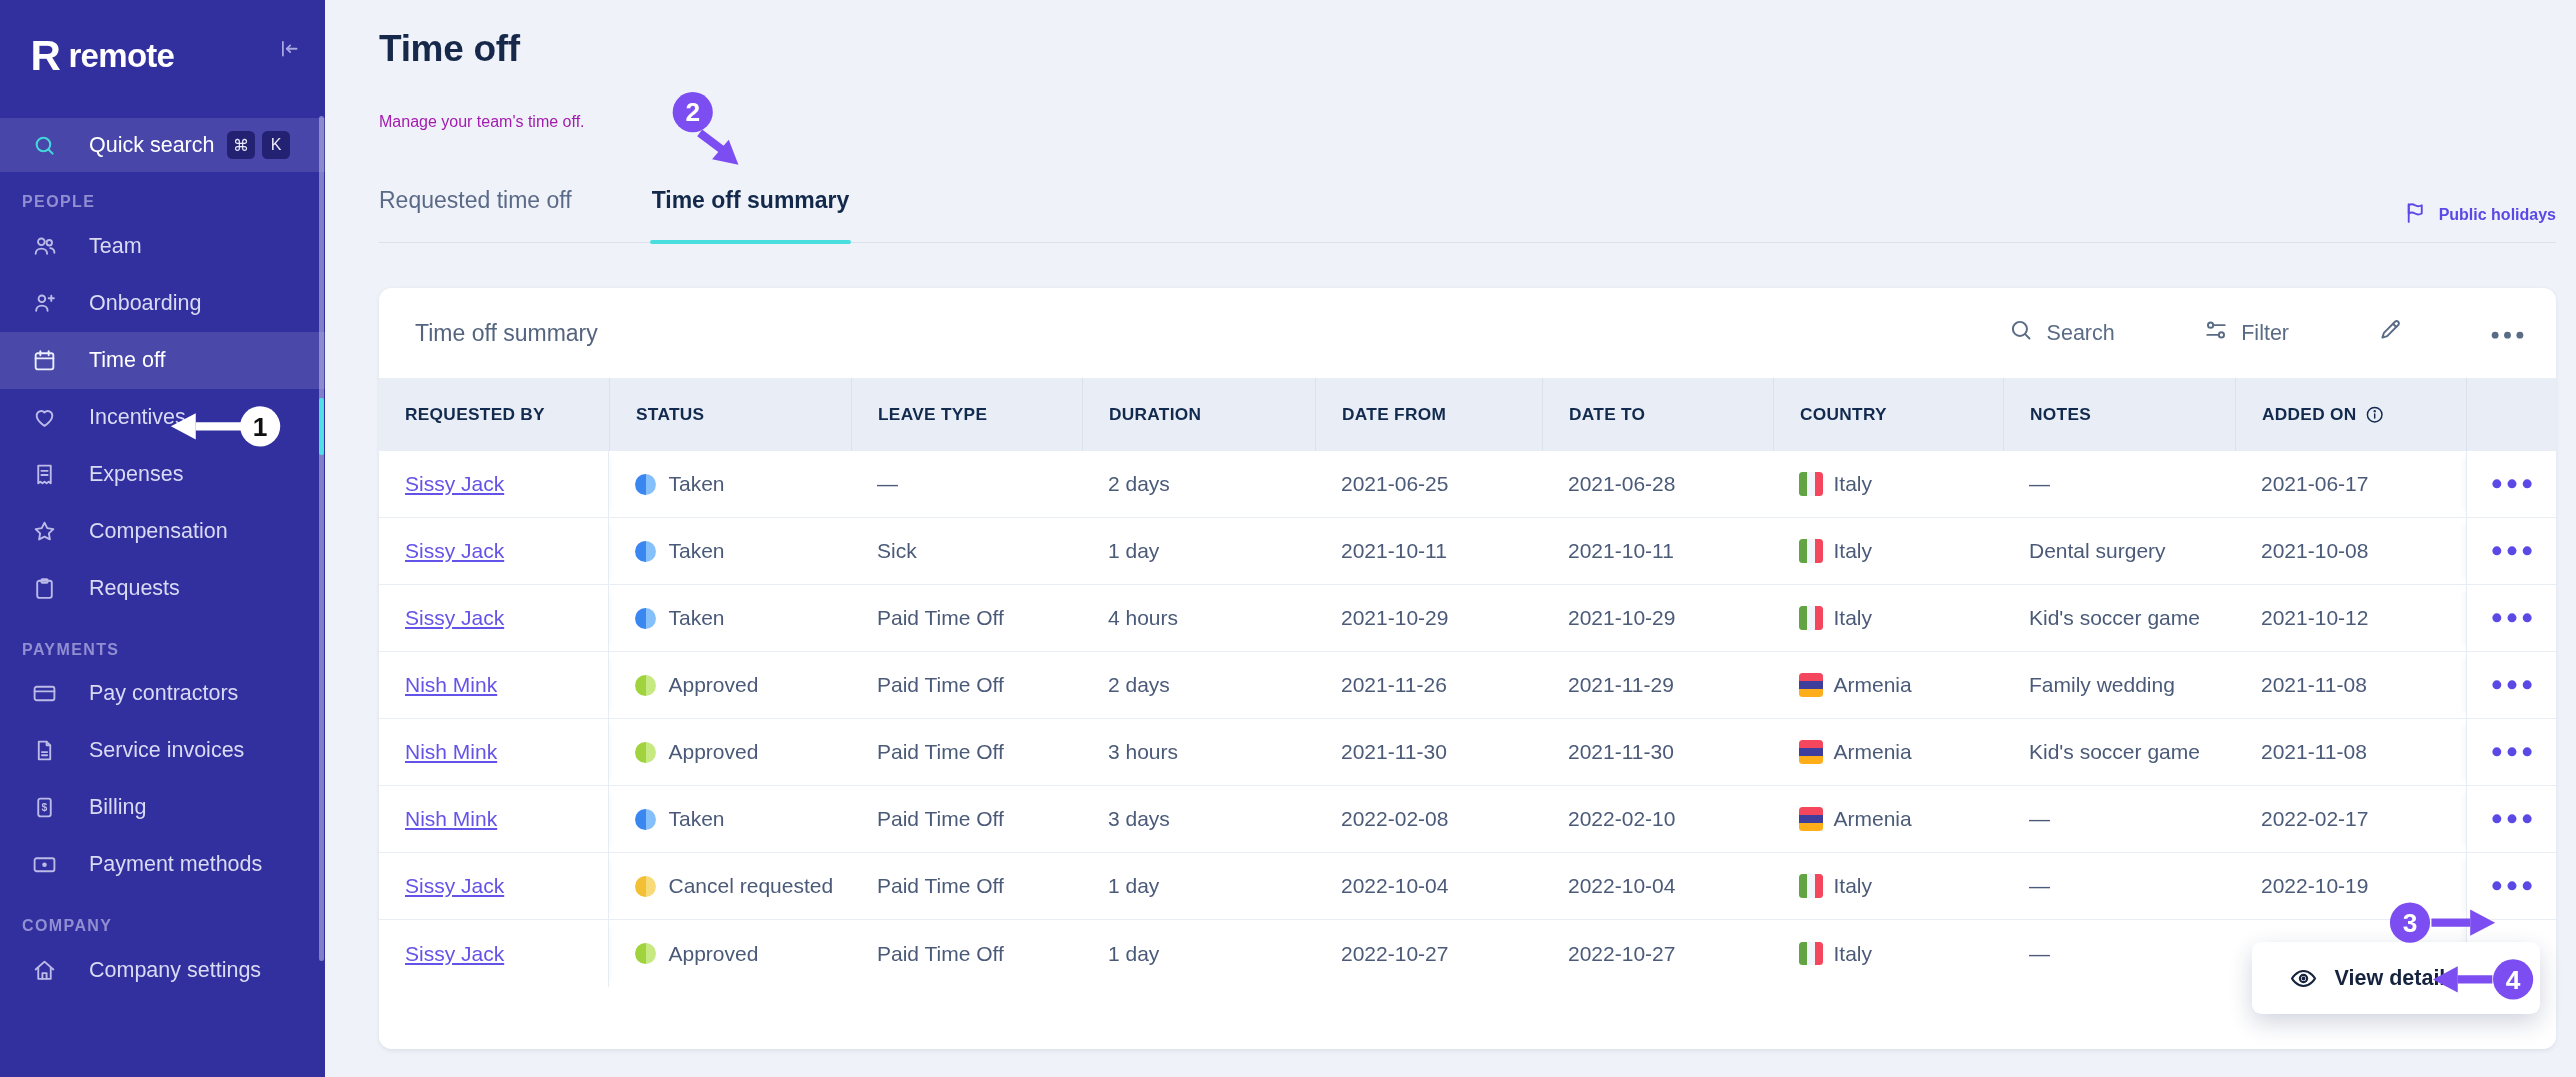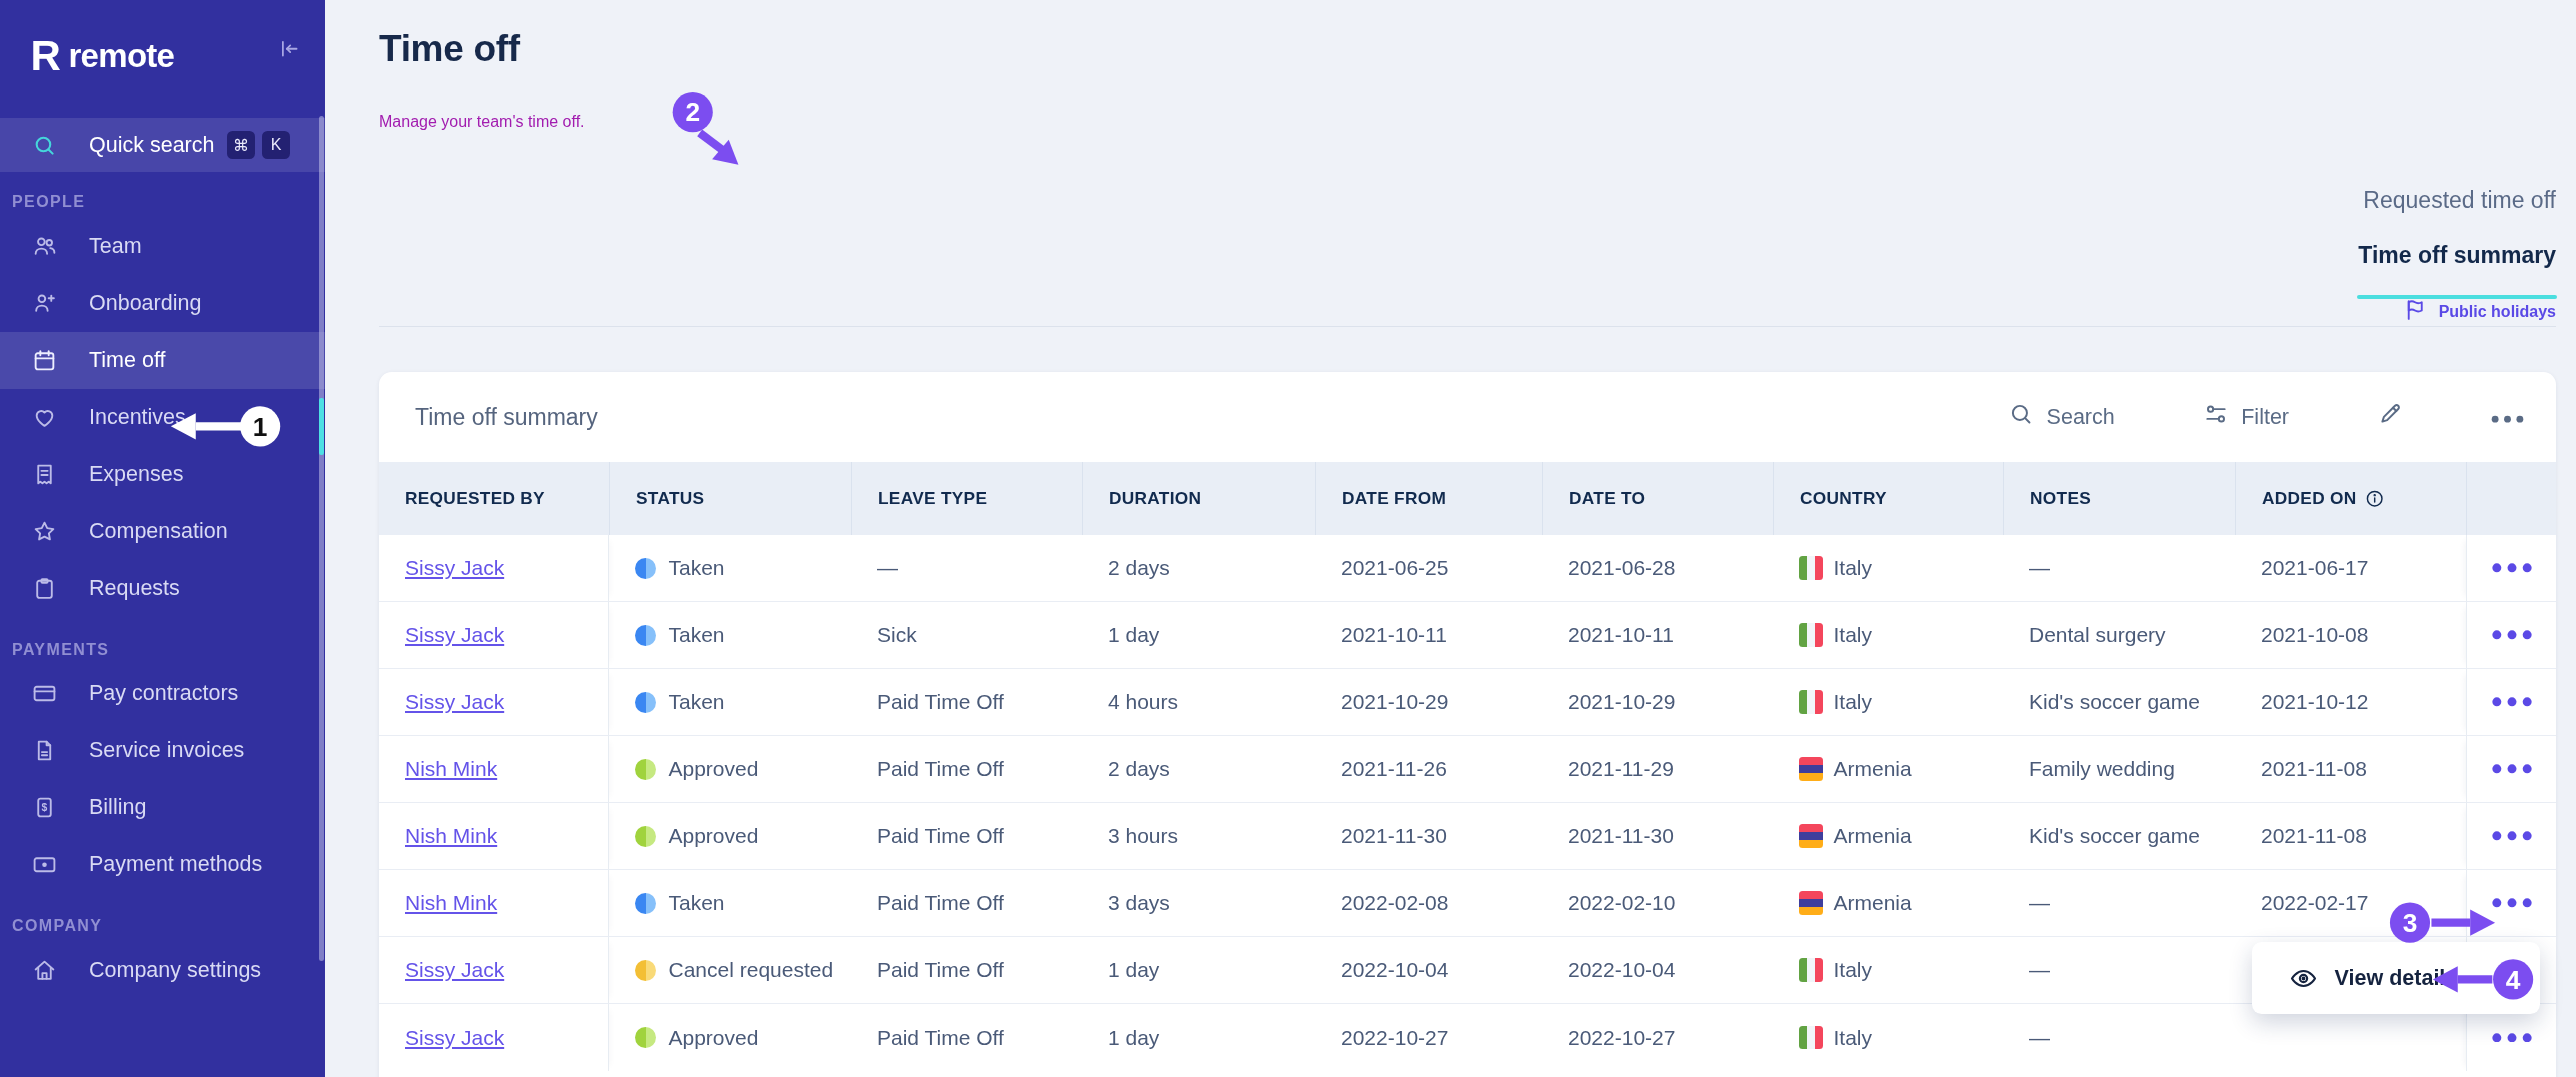--- a/index.html
+++ b/index.html
@@ -14,32 +14,32 @@
   .logo-word { font-size:33px; font-weight:800; margin-left:8.3px; letter-spacing:-0.7px; }
   .collapse-btn { position:absolute; top:37px; right:25px; color:#A9A7E4; }
   .sb-row { display:flex; align-items:center; padding-left:32px; height:57px; color:#D9DAF4; font-size:21.5px; font-weight:500; cursor:pointer; }
   .sb-search { height:54px; margin-top:7px; background:rgba(255,255,255,0.11); color:#FFFFFF; }
   .sb-search .sb-ic { color:#45D6DB; }
   .sb-kbd-group { margin-left:auto; margin-right:35px; display:flex; gap:7px; }
   .kbd { width:28px; height:28px; background:#232172; border-radius:5.5px; color:#E9E9FB; font-size:16px; display:flex; align-items:center; justify-content:center; }
   .sb-dashboard { margin-top:8.3px; }
   .sb-ic { width:25px; height:25px; color:#BCBBE8; flex-shrink:0; display:flex; align-items:center; justify-content:center; }
   .sb-row span.lbl { margin-left:32px; }
-  .sb-label { margin-top:15.2px; height:30.5px; display:flex; align-items:center; padding-left:12px; color:#918FD2; font-size:16px; font-weight:700; letter-spacing:1.4px; }
+  .sb-label { margin-top:15.2px; height:30.5px; display:flex; align-items:center; padding-left:22px; color:#918FD2; font-size:16px; font-weight:700; letter-spacing:1.4px; }
   .sb-label.mt { margin-top:18px; }
   .sb-row.active { background:rgba(255,255,255,0.12); color:#FFFFFF; }
   .sb-row.active .sb-ic { color:#EDEEFF; }
   .sb-scrollbar { position:absolute; top:116px; right:1.4px; width:4.8px; height:845px; background:rgba(205,205,240,0.5); border-radius:2.8px; }
   .sb-active-mark { position:absolute; top:398px; right:1.4px; width:4.8px; height:57px; background:#4EE0E4; border-radius:2.1px; }
 
   
   .main { position:relative; flex:1; padding:0 19.4px 0 54px; }
   .page-title { margin-top:26px; font-size:37px; line-height:46px; font-weight:700; color:#17294A; letter-spacing:-0.3px; }
   .page-sub { margin-top:37px; font-size:16px; line-height:25px; color:#a21caf; }
-  .tabs-row { margin-top:53px; width:2177px; display:flex; align-items:flex-end; border-bottom:1.4px solid #DCE2EC;flex-direction:column; }
+  .tabs-row { margin-top:53px; width:2177px; display:flex; align-items:center; border-bottom:1.4px solid #DCE2EC; }
   .tab { font-size:23px; padding-bottom:28px; position:relative; cursor:pointer; }
   .tab-inactive { color:#5A6A87; font-weight:500; }
   .tab-active { color:#13294B; font-weight:700; margin-left:80px; }
   .tab-active .underline { position:absolute; left:-1.4px; right:-1.4px; bottom:-2.1px; height:4.2px; background:#4ADEDF; border-radius:2.1px; }
   .public-holidays { margin-left:auto; margin-top:0px; display:flex; align-items:center; gap:11px; color:#5A49E6; font-size:16px; font-weight:600; cursor:pointer; }
 
   
   .card { margin-top:45px; width:2177px; height:761px; background:#fff; border-radius:12.5px; box-shadow:0 1.4px 4.2px rgba(23,42,74,0.08); position:relative; }
   .tb { height:90px; display:flex; align-items:center; padding:0 32px 0 36px; }
   .tb-title { font-size:23px; color:#55647E; font-weight:500; }

